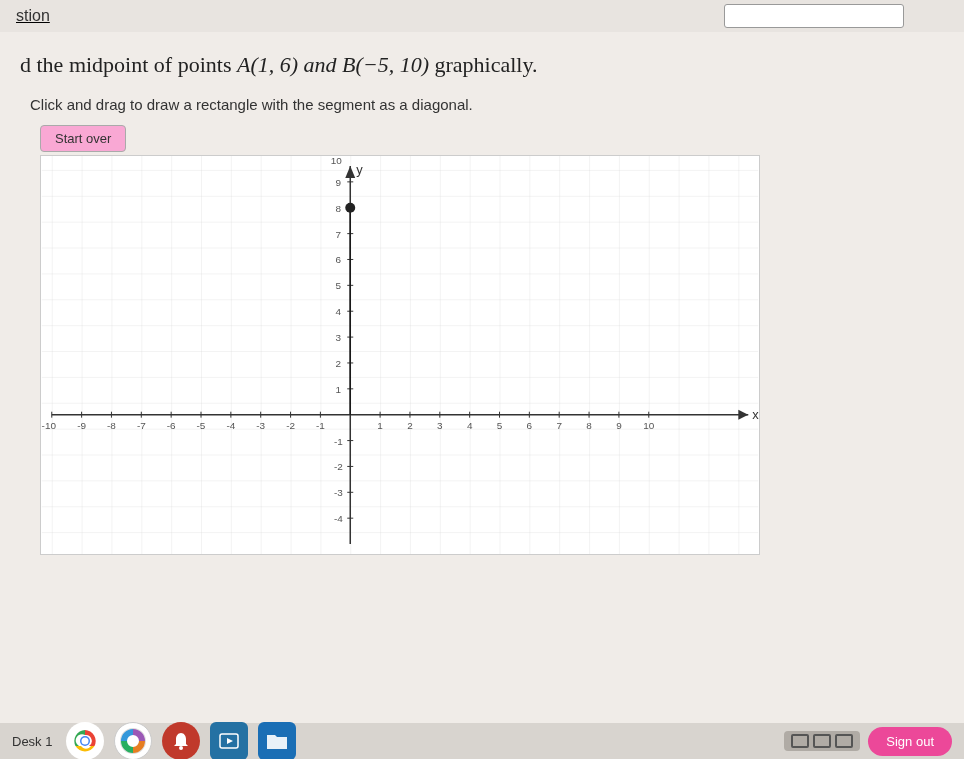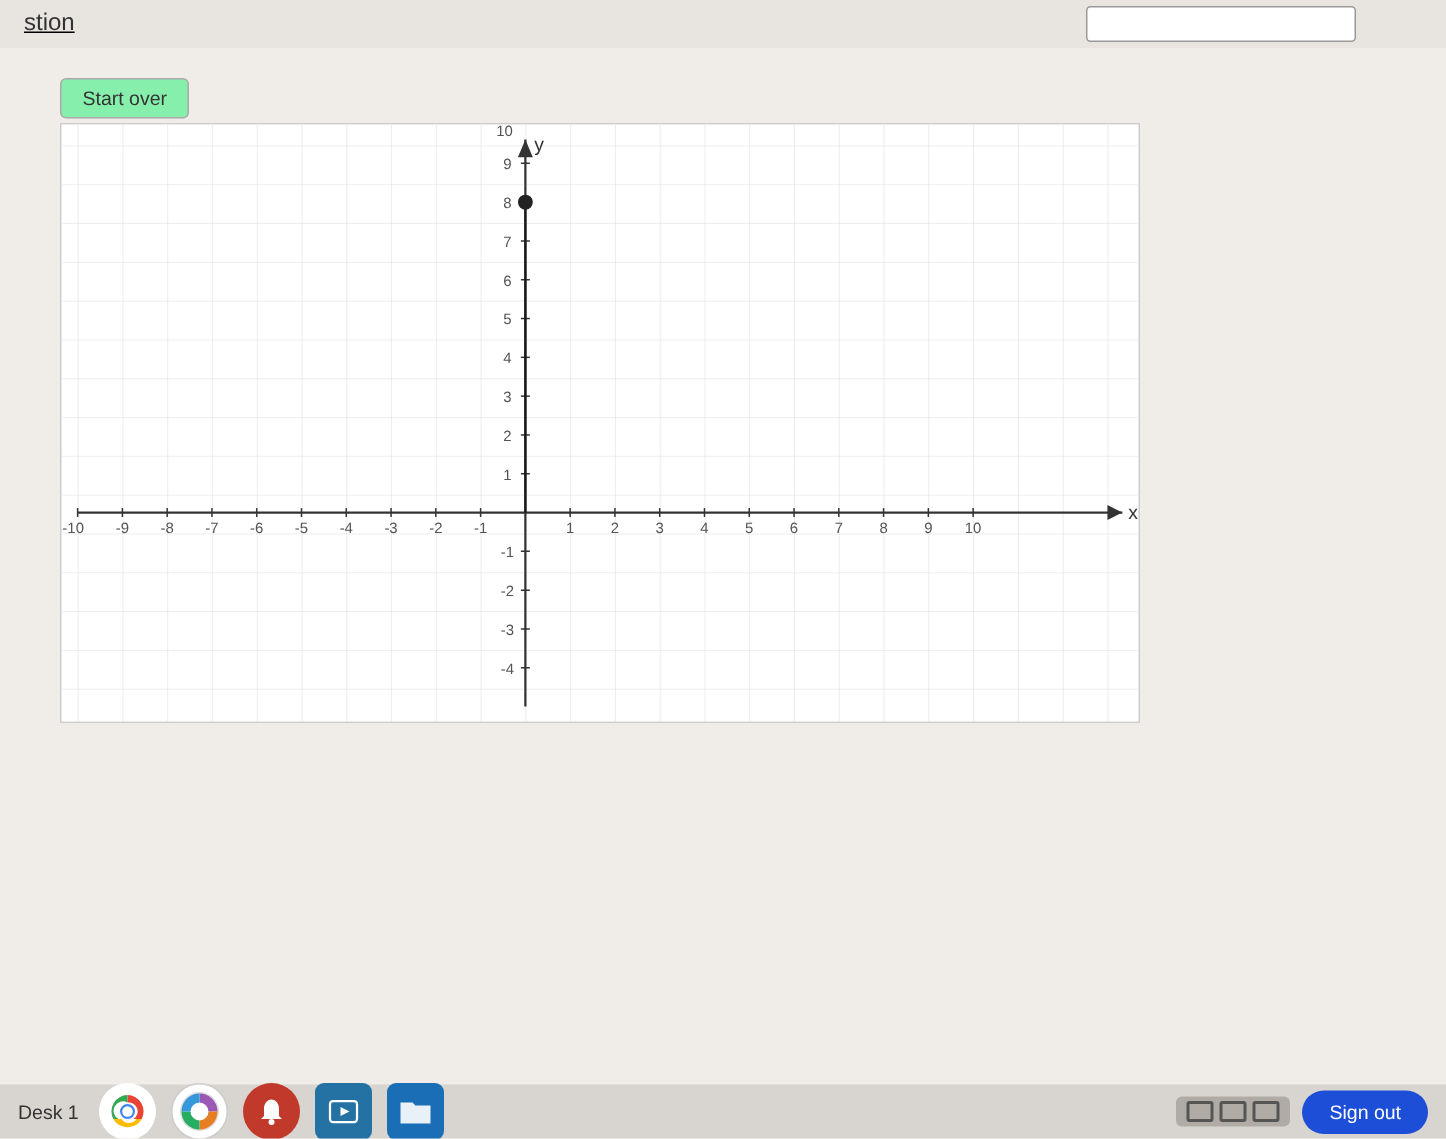--- a/index.html
+++ b/index.html
@@ -73,21 +73,21 @@
       width: 720px;
       height: 440px;
       margin-left: 30px;
     }
 
     .btn-start-over {
       position: absolute;
       top: 0;
       left: 0;
       padding: 5px 14px;
-      background: #86efac;
+      background: #f9a8d4;
       border: 1px solid #aaa;
       border-radius: 4px;
       font-size: 13px;
       font-family: Arial, sans-serif;
       cursor: pointer;
       color: #333;
       z-index: 10;
     }
 
     .btn-remove-rect {
@@ -163,39 +163,45 @@
     .screen-icon-sq {
       width: 18px;
       height: 14px;
       border: 2px solid #555;
       border-radius: 2px;
       background: transparent;
     }
 
     .btn-sign-out {
       padding: 7px 18px;
-      background: #1d4ed8;
+      background: #ec4899;
       color: white;
       border: none;
       border-radius: 20px;
       font-size: 13px;
       font-family: Arial, sans-serif;
       cursor: pointer;
     }
   </style>
 </head>
 <body>
 
 <div class="top-bar">
   <span class="top-bar-title">stion</span>
   <div class="top-input-box"></div>
 </div>
 
 <div class="main-content">
-
+  <div class="problem-title">
+    <span>d the midpoint of points </span>
+    <i><span>A</span>(1, 6) and <span>B</span>(−5, 10)</i>
+    <span> graphically.</span>
+  </div>
+
+  <div class="instruction">Click and drag to draw a rectangle with the segment as a diagonal.</div>
 
   <div class="graph-container">
     <button class="btn-start-over">Start over</button>
 
     <div class="graph-svg-wrapper">
       <svg width="720" height="400" viewBox="0 0 720 400" style="background: white; border: 1px solid #ccc;">
 
         <defs>
           <pattern id="grid" width="30" height="26" patternUnits="userSpaceOnUse" x="10" y="14">
             <path d="M 30 0 L 0 0 0 26" fill="none" stroke="#d0d0d0" stroke-width="0.5"></path>

